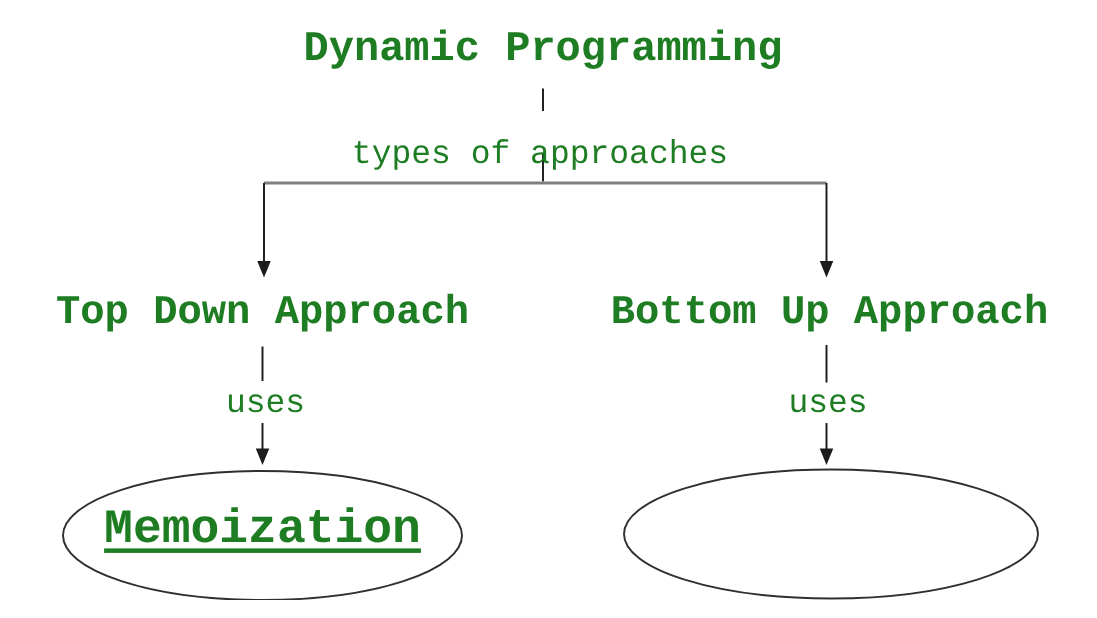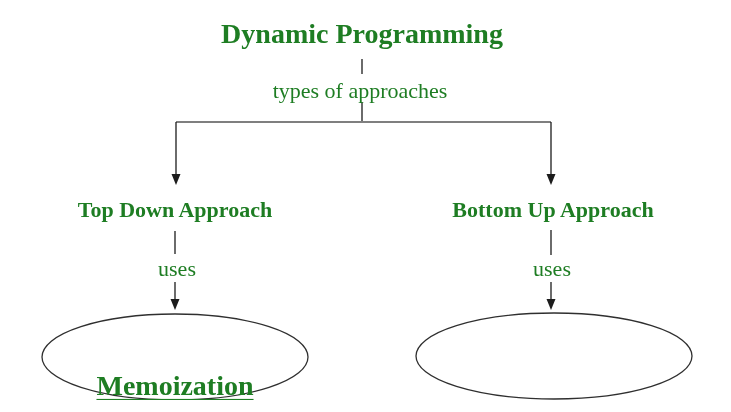--- a/index.html
+++ b/index.html
@@ -13,21 +13,21 @@
     margin: 0;
     padding: 0;
     background: var(--background);
   }
   .canvas {
     position: relative;
     width: 731px;
     height: 400px;
     background: var(--background);
     overflow: hidden;
-    font-family: Liberation Serif, serif;
+    font-family: Liberation Mono, monospace;
   }
   .connector-layer {
     position: absolute;
     left: 0;
     top: 0;
     width: 731px;
     height: 412px;
   }
   .ln-black {
     stroke: var(--connector-black);
@@ -50,33 +50,32 @@
     transform: translate(-50%, -50%);
     color: var(--text-green);
     white-space: nowrap;
     line-height: 1.15;
   }
   .title {
     font-size: 28px;
     font-weight: bold;
   }
   .heading {
-    font-size: 22px;
+    font-size: 27px;
     font-weight: bold;
   }
   .edge-label {
     font-size: 22px;
   }
   .leaf {
-    font-size: 28px;
+    font-size: 32px;
     font-weight: bold;
     text-decoration: underline;
     text-decoration-thickness: 2.5px;
     text-underline-offset: 4px;
-    margin-top: 32px;
   }
 </style>
 </head>
 <body>
 
 <div class="canvas">
 
   <svg class="connector-layer" viewBox="0 0 731 412" xmlns="http://www.w3.org/2000/svg">
 
     <line class="ln-black" x1="362" y1="59" x2="362" y2="74"></line>
@@ -98,21 +97,21 @@
     <line class="ln-black" x1="551" y1="230" x2="551" y2="255"></line>
     <line class="ln-black" x1="551" y1="282" x2="551" y2="301"></line>
     <polygon class="arrowhead" points="546.5,299 555.5,299 551,310"></polygon>
 
     <ellipse class="node-ellipse" cx="175" cy="357" rx="133" ry="43"></ellipse>
     <ellipse class="node-ellipse" cx="554" cy="356" rx="138" ry="43"></ellipse>
   </svg>
 
   <div class="txt title" style="left:362px; top:34px;">Dynamic Programming</div>
 
-  <div class="txt edge-label" style="left:360px; top:91px;">types of approaches</div>
+  <div class="txt edge-label" style="left:360px; top:103px;">types of approaches</div>
 
   <div class="txt heading" style="left:175px; top:210px;">Top Down Approach</div>
 
   <div class="txt heading" style="left:553px; top:210px;text-align:right;">Bottom Up Approach</div>
 
   <div class="txt edge-label" style="left:177px; top:269px;">uses</div>
 
   <div class="txt edge-label" style="left:552px; top:269px;">uses</div>
 
   <div class="txt leaf" style="left:175px; top:354px;">Memoization</div>

